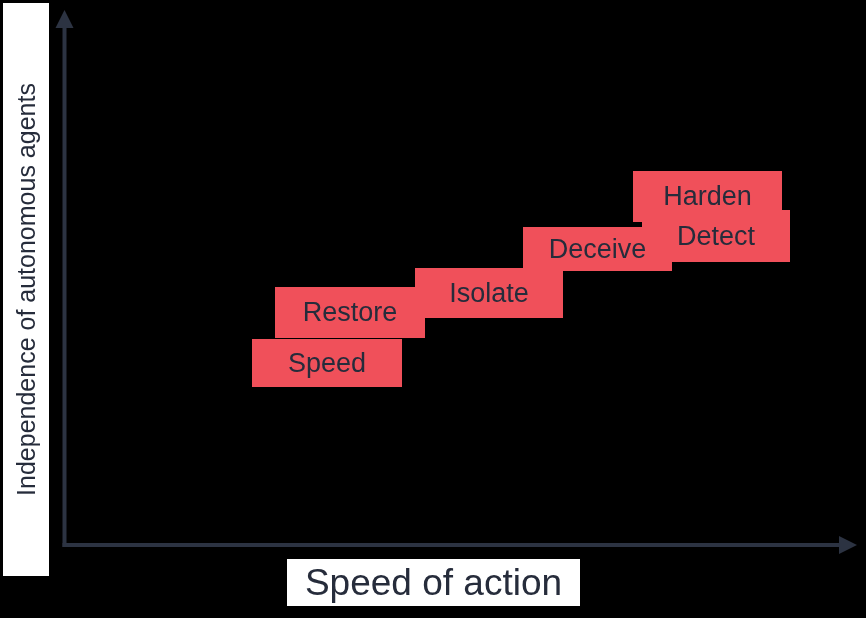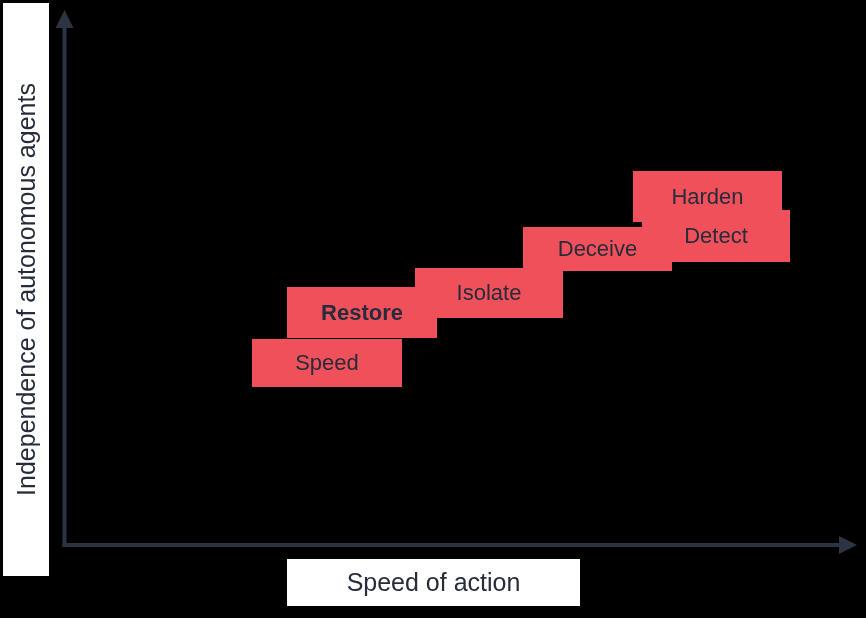--- a/index.html
+++ b/index.html
@@ -18,30 +18,30 @@
   }
   .y-panel{left:3px;top:3px;width:46px;height:573px;}
   .x-panel{left:287px;top:559px;width:293px;height:47px;}
   .y-panel .rot{
     transform:rotate(-90deg);
     white-space:nowrap;
     font-size:25px;
     color:var(--ink,#262c3b);
   }
   .x-panel span{
-    font-size:25px;
+    font-size:37px;
     color:var(--ink,#262c3b);
     white-space:nowrap;
   }
   .step-box{
     position:absolute;
     background:var(--accent,#f0505a);
     color:var(--ink,#262c3b);
     display:flex;align-items:center;justify-content:center;
-    font-size:22px;
+    font-size:27px;
     white-space:nowrap;
   }
 </style>
 </head>
 <body>
 
 <div class="canvas">
 
   <svg class="axes" viewBox="0 0 866 618" xmlns="http://www.w3.org/2000/svg">
     <g>
@@ -60,17 +60,17 @@
 
   <div class="label-panel x-panel">
     <span>Speed of action</span>
   </div>
 
   <div id="boxes">
       <div class="step-box" style="left: 633px; top: 171px; width: 149px; height: 51px;">Harden</div>
       <div class="step-box" style="left: 642px; top: 210px; width: 148px; height: 52px;">Detect</div>
       <div class="step-box" style="left: 523px; top: 227px; width: 149px; height: 44px;">Deceive</div>
       <div class="step-box" style="left: 415px; top: 268px; width: 148px; height: 50px;">Isolate</div>
-      <div class="step-box" style="left: 287px; top: 287px; width: 150px; height: 51px; font-weight: bold;">Restore</div>
+      <div class="step-box" style="left: 275px; top: 287px; width: 150px; height: 51px;">Restore</div>
       <div class="step-box" style="left: 252px; top: 339px; width: 150px; height: 48px;">Speed</div>
     </div>
 
 </div>
 
 </body></html>

